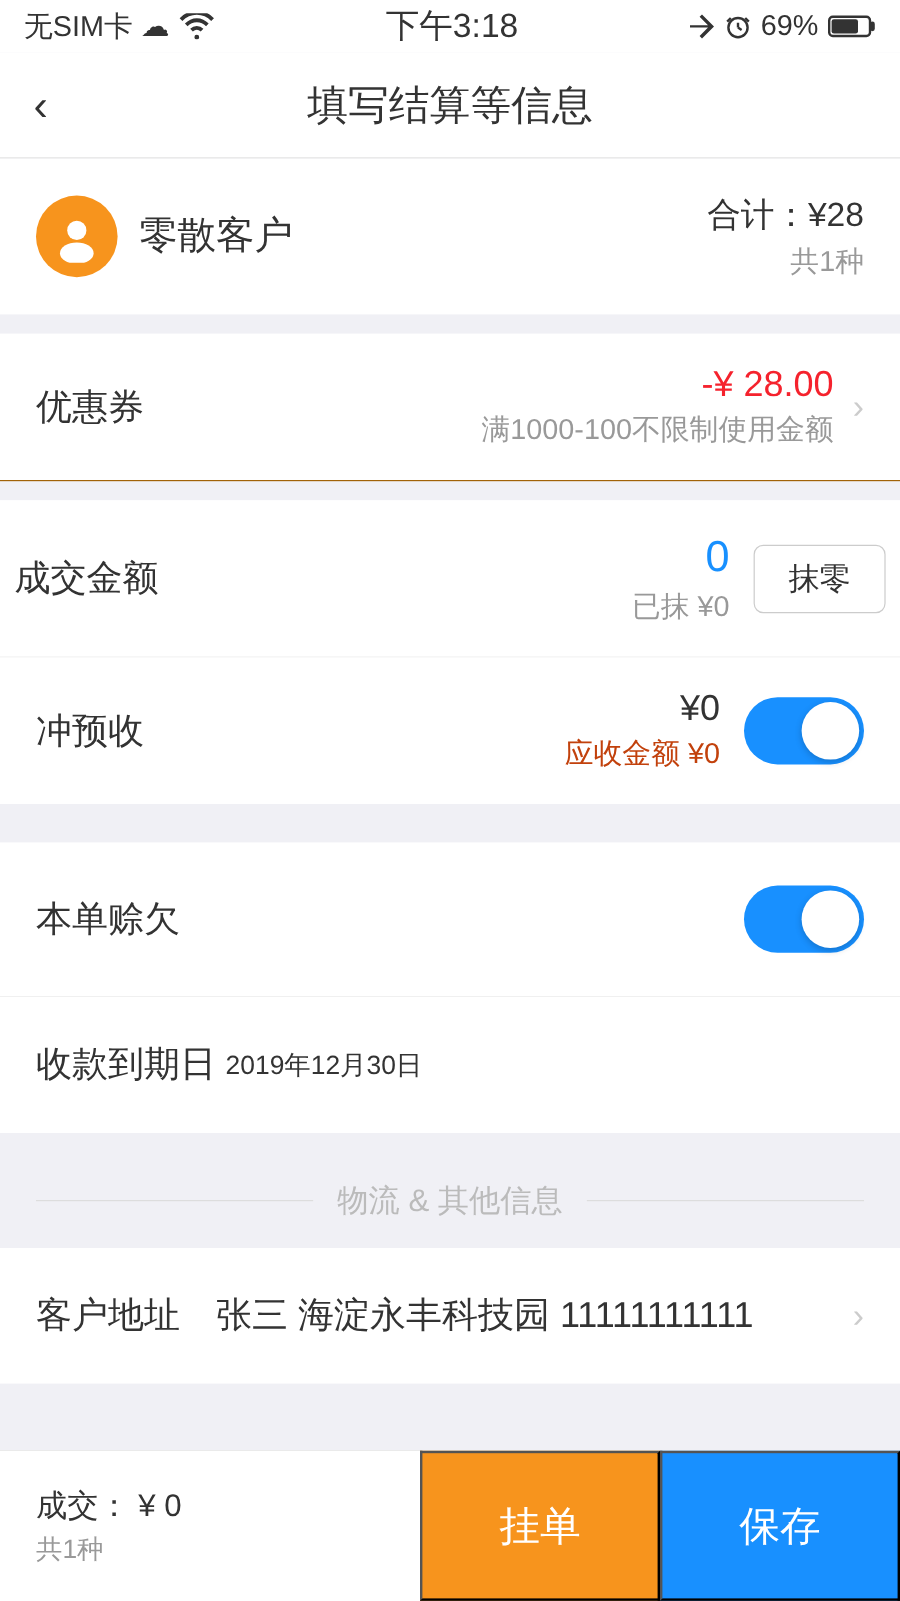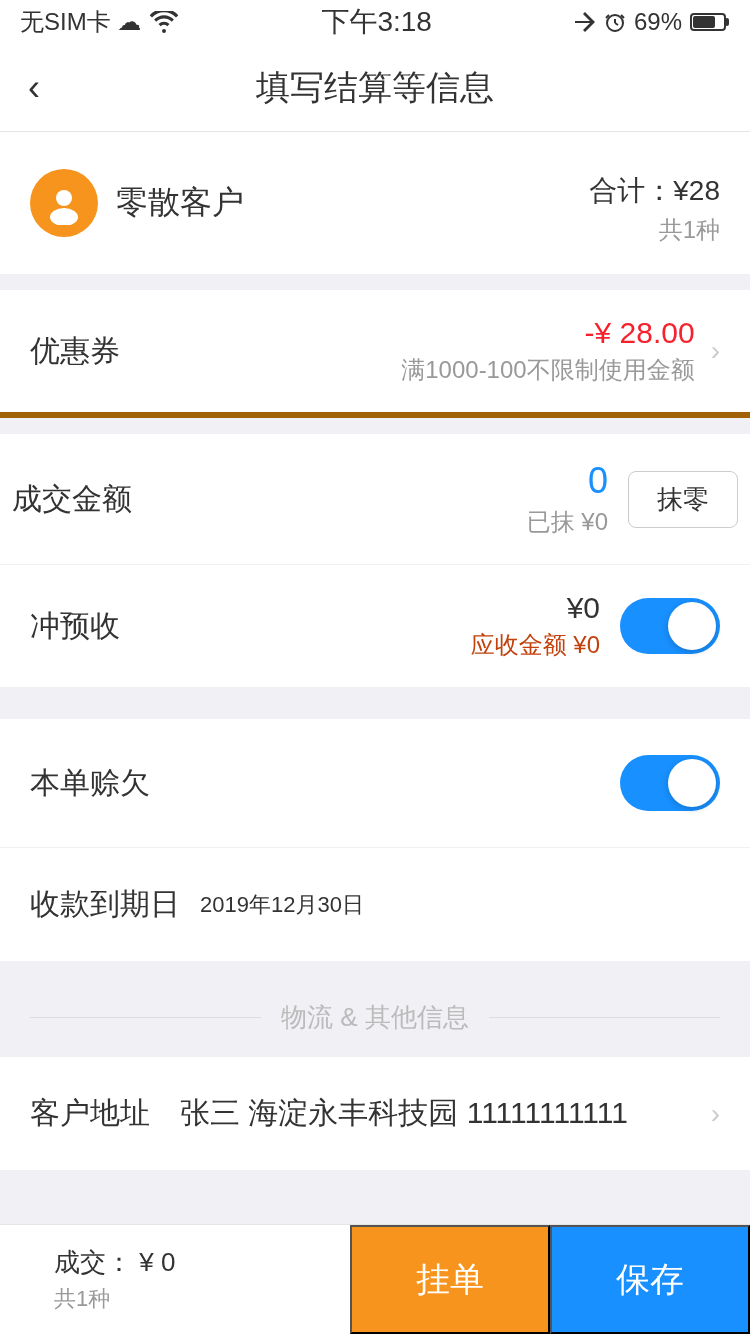--- a/index.html
+++ b/index.html
@@ -89,40 +89,39 @@
       display: flex;
       align-items: center;
       justify-content: center;
     }
     .customer-name {
       font-size: 32px;
       color: #333;
     }
     .customer-right {
       text-align: right;
-      margin-top: 12px;
     }
     .total-label {
       font-size: 28px;
       color: #333;
     }
     .total-count {
       font-size: 24px;
       color: #999;
       margin-top: 4px;
     }
 
     
     .row-item {
       background: #fff;
       padding: 26px 30px;
       display: flex;
       align-items: center;
       justify-content: space-between;
-      border-bottom: 6px solid #a16207;
+      border-bottom: 1px solid #a16207;
     }
     .row-label {
       font-size: 30px;
       color: #333;
     }
     .row-right {
       display: flex;
       align-items: center;
       gap: 16px;
     }
@@ -242,21 +241,21 @@
       font-size: 30px;
       color: #333;
     }
 
     
     .due-date-row {
       background: #fff;
       padding: 36px 30px;
       display: flex;
       align-items: center;
-      gap: 20px;
+      gap: 8px;
     }
     .due-date-label {
       font-size: 30px;
       color: #333;
       flex-shrink: 0;
     }
     .due-date-value {
       font-size: 22px;
       color: #333;
       text-align: right;
@@ -309,26 +308,25 @@
       color: #333;
       flex: 1;
     }
 
     
     .bottom-bar {
       position: fixed;
       bottom: 0;
       left: 0;
       width: 750px;
-      height: 110px;
+      height: 126px;
       background: #fff;
       display: flex;
       align-items: center;
       border-top: 1px solid #e5e5e5;
-      padding-left: 24px;
     }
     .bottom-info {
       flex: 1;
       padding: 0 30px;
     }
     .bottom-deal {
       font-size: 26px;
       color: #333;
     }
     .bottom-count {

